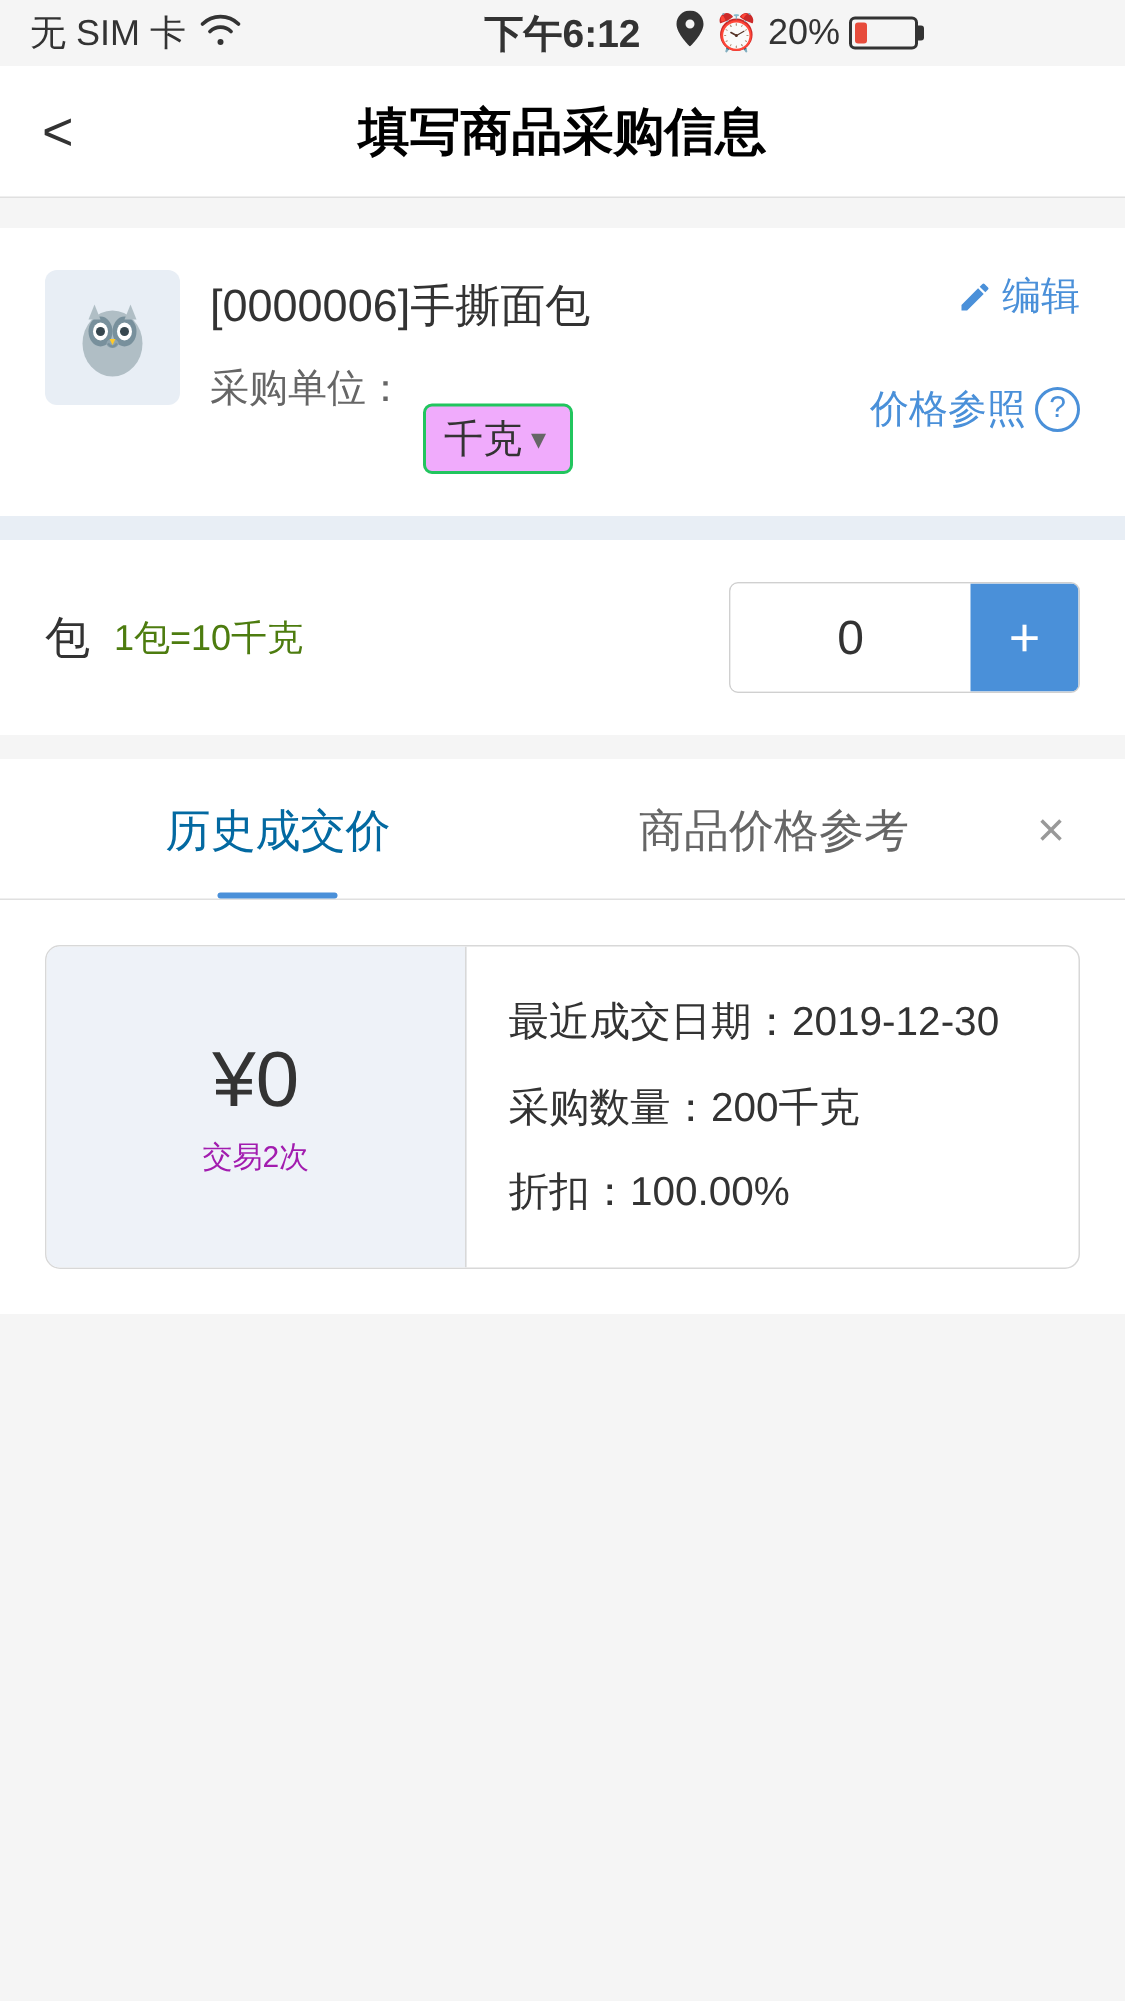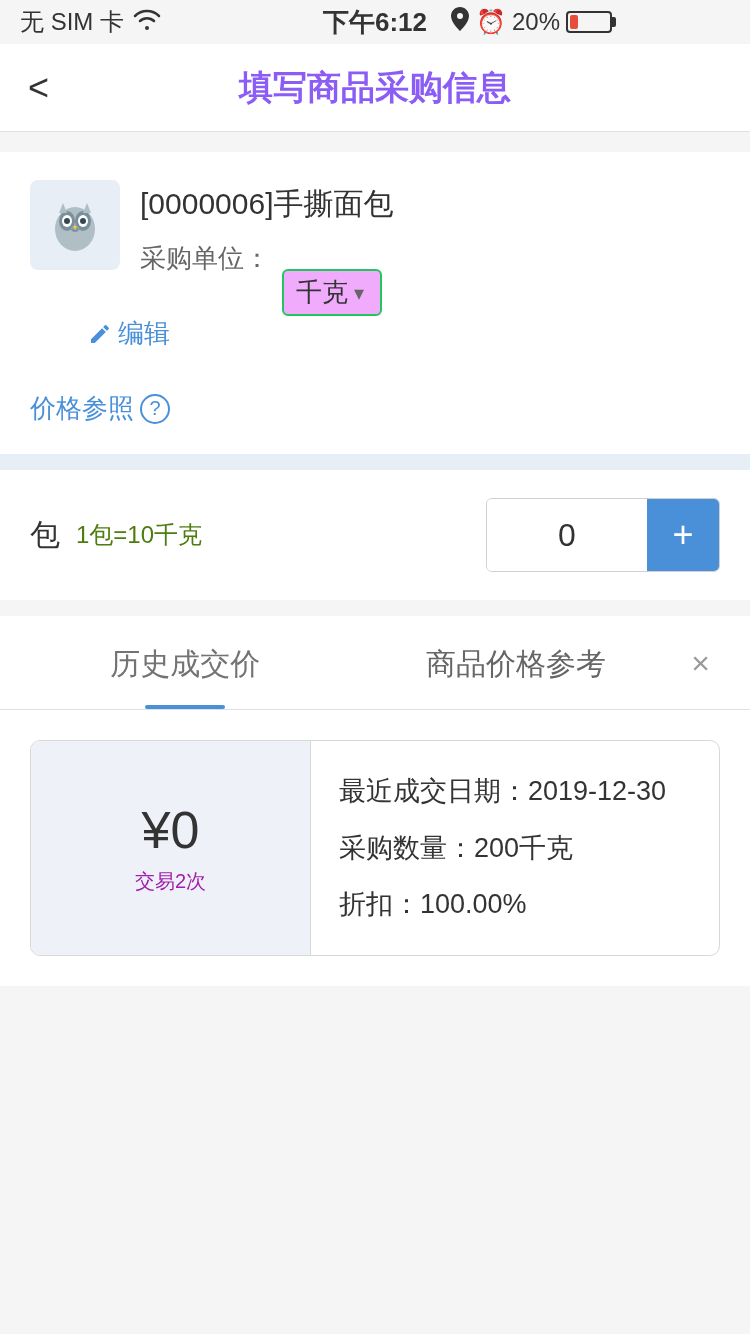--- a/index.html
+++ b/index.html
@@ -84,34 +84,33 @@
     .nav-back {
       position: absolute;
       left: 28px;
       font-size: 36px;
       color: #333;
       cursor: pointer;
     }
     .nav-title {
       font-size: 34px;
       font-weight: 600;
-      color: #8b5cf6;
+      color: #000000;
     }
 
     
     .product-card {
       background: #fff;
       margin-top: 20px;
       padding: 28px 30px;
     }
     .product-header {
       display: flex;
       align-items: flex-start;
       justify-content: space-between;
-      flex-direction: column;
     }
     .product-left {
       display: flex;
       align-items: flex-start;
       gap: 20px;
     }
     .product-icon {
       width: 90px;
       height: 90px;
       background: #e8eef5;
@@ -261,21 +260,21 @@
     .tab-item {
       flex: 1;
       text-align: center;
       padding: 28px 0 24px;
       font-size: 30px;
       color: #666;
       cursor: pointer;
       position: relative;
     }
     .tab-item.active {
-      color: #737373;
+      color: #0369a1;
     }
     .tab-item.active::after {
       content: '';
       position: absolute;
       bottom: 0;
       left: 50%;
       transform: translateX(-50%);
       width: 80px;
       height: 4px;
       background: #4a90d9;

